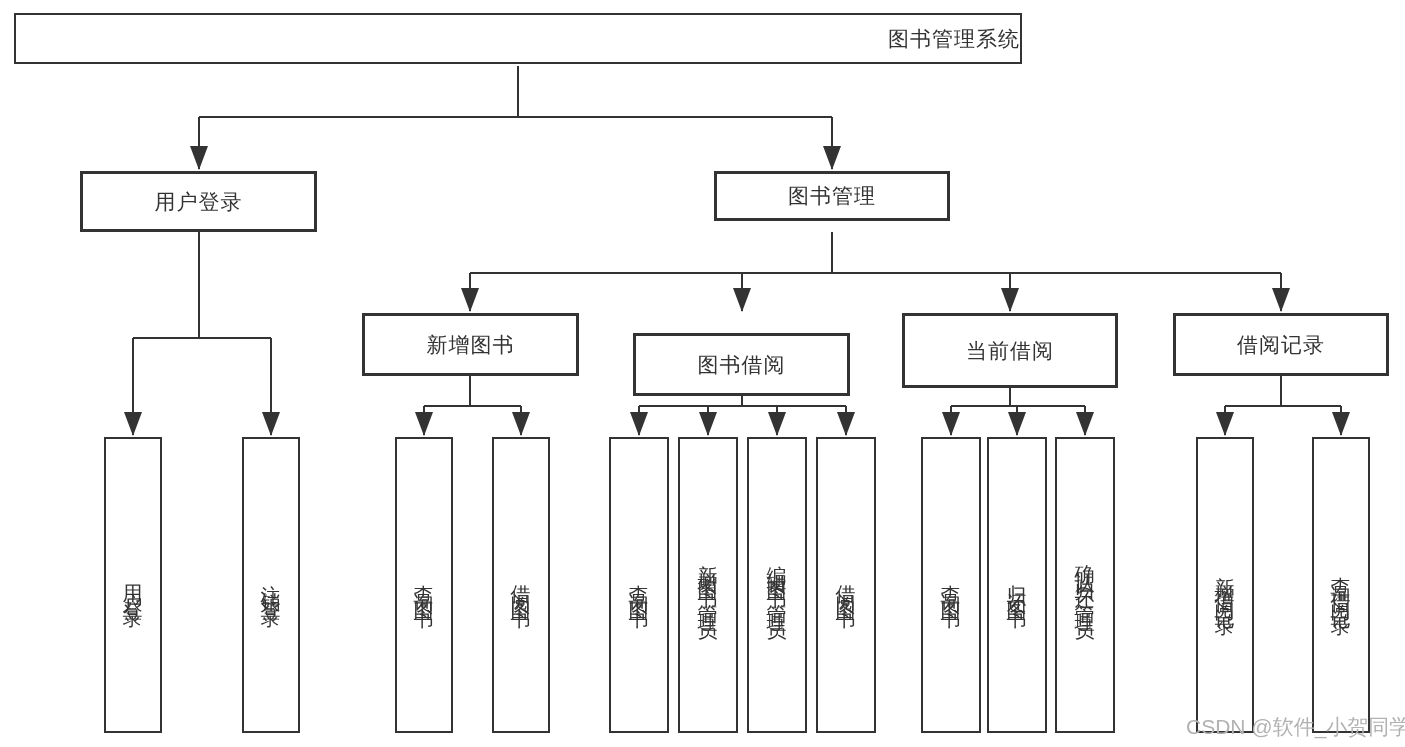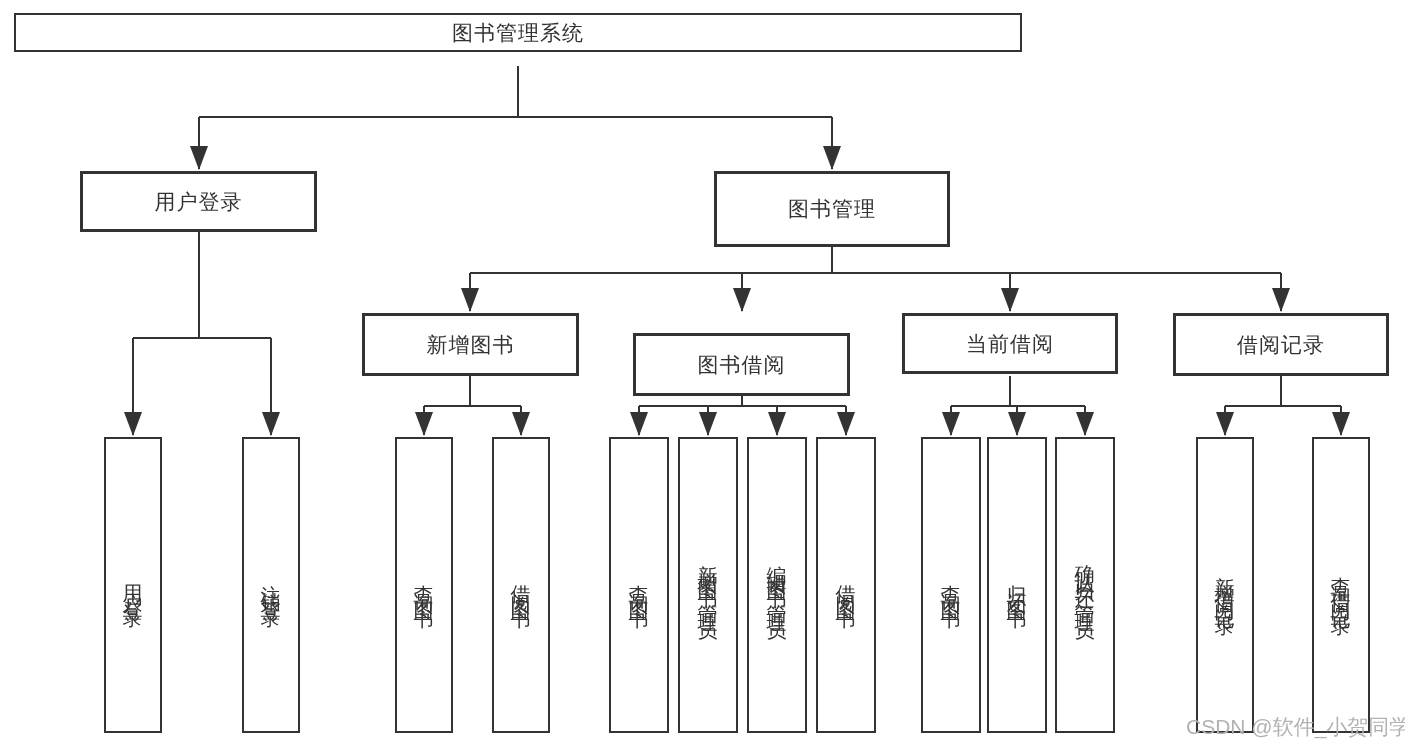--- a/index.html
+++ b/index.html
@@ -83,38 +83,38 @@
     <path d="M708,406 V435" fill="none" stroke="#333333" stroke-width="2" marker-end="url(#arrow)"></path>
     <path d="M777,406 V435" fill="none" stroke="#333333" stroke-width="2" marker-end="url(#arrow)"></path>
     <path d="M846,406 V435" fill="none" stroke="#333333" stroke-width="2" marker-end="url(#arrow)"></path>
     <path d="M951,406 V435" fill="none" stroke="#333333" stroke-width="2" marker-end="url(#arrow)"></path>
     <path d="M1017,406 V435" fill="none" stroke="#333333" stroke-width="2" marker-end="url(#arrow)"></path>
     <path d="M1085,406 V435" fill="none" stroke="#333333" stroke-width="2" marker-end="url(#arrow)"></path>
     <path d="M1225,406 V435" fill="none" stroke="#333333" stroke-width="2" marker-end="url(#arrow)"></path>
     <path d="M1341,406 V435" fill="none" stroke="#333333" stroke-width="2" marker-end="url(#arrow)"></path>
   </svg>
 
-  <div class="node l1" style="left:14px;top:13px;width:1008px;height:39px;">
+  <div class="node l1" style="left:14px;top:13px;width:1008px;height:51px;justify-content:flex-end;">
     <span>图书管理系统</span>
   </div>
 
   <div class="node l2" style="left:80px;top:171px;width:237px;height:61px;">
     <span>用户登录</span>
   </div>
-  <div class="node l2" style="left:714px;top:171px;width:236px;height:76px;">
+  <div class="node l2" style="left:714px;top:171px;width:236px;height:50px;">
     <span>图书管理</span>
   </div>
 
   <div class="node l3" style="left:362px;top:313px;width:217px;height:63px;">
     <span>新增图书</span>
   </div>
   <div class="node l3" style="left:633px;top:313px;width:217px;height:63px;margin-top:20px;">
     <span>图书借阅</span>
   </div>
-  <div class="node l3" style="left:902px;top:313px;width:216px;height:61px;">
+  <div class="node l3" style="left:902px;top:313px;width:216px;height:75px;">
     <span>当前借阅</span>
   </div>
   <div class="node l3" style="left:1173px;top:313px;width:216px;height:63px;">
     <span>借阅记录</span>
   </div>
 
   <div class="vnode" style="left:104px;top:437px;width:58px;height:296px;">
     <span class="vtext">用户登录</span>
   </div>
   <div class="vnode" style="left:242px;top:437px;width:58px;height:296px;">

